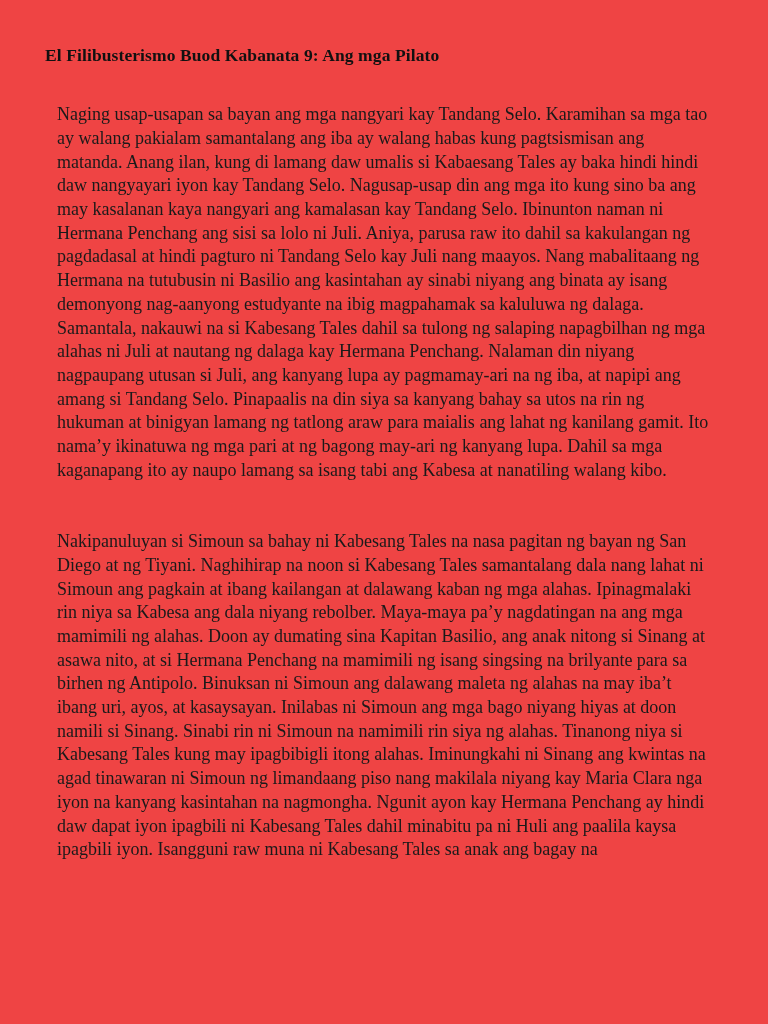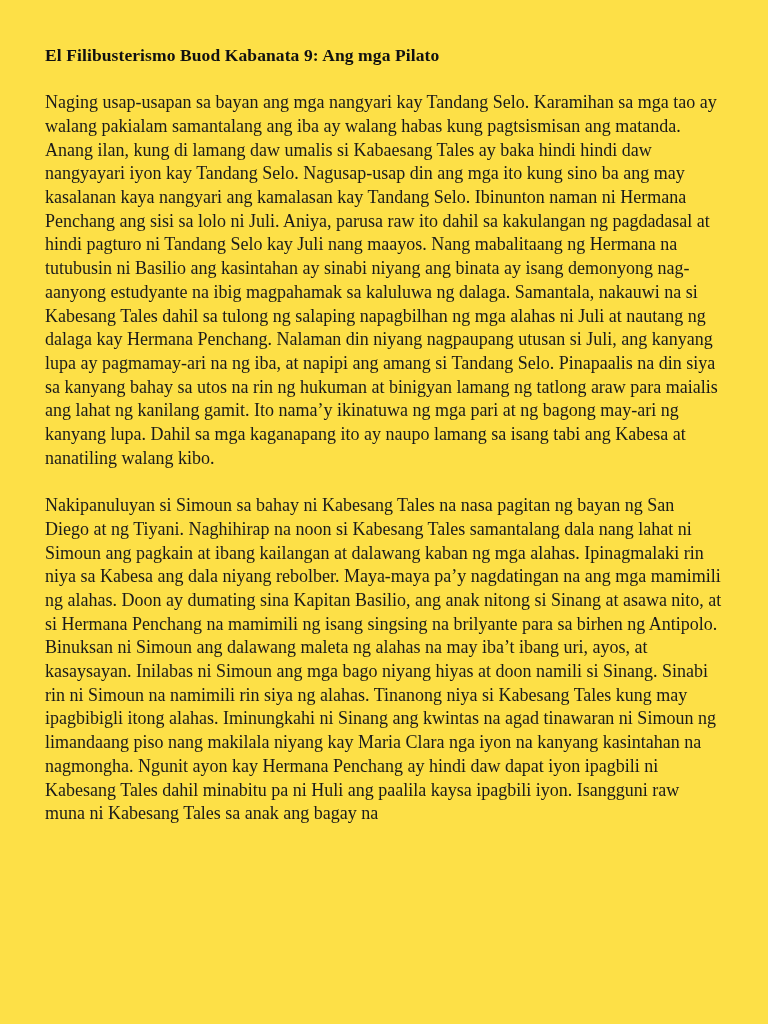--- a/index.html
+++ b/index.html
@@ -14,34 +14,34 @@
     overflow: hidden;
     font-family: "Liberation Serif", "DejaVu Serif", serif;
     color: #1a1a1a;
     -webkit-font-smoothing: antialiased;
   }
   .page {
     box-sizing: border-box;
     width: 768px;
     height: 1024px;
     padding: 44px 46px 0 45px;
-    background: #fde047;
+    background: #ef4444;
   }
   .doc-heading {
     font-size: 17.5px;
     font-weight: bold;
     line-height: 23.5px;
     letter-spacing: 0.1px;
     margin: 0;
     color: #111111;
   }
   .doc-paragraph {
     font-size: 18px;
     line-height: 23.7px;
-    margin: 0;
+    margin: 12px;
     text-align: left;
     color: #1a1a1a;
     -ms-hyphens: none;
     hyphens: none;
   }
   .spacer-line {
     height: 23.7px;
     font-size: 18px;
     line-height: 23.7px;
   }

